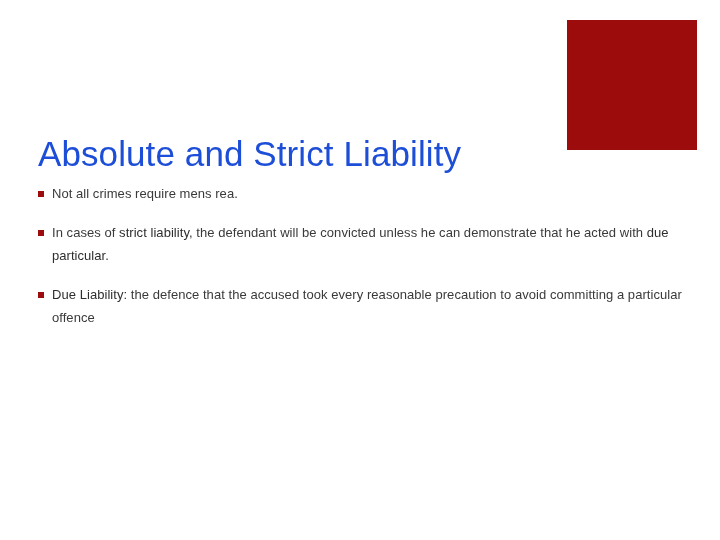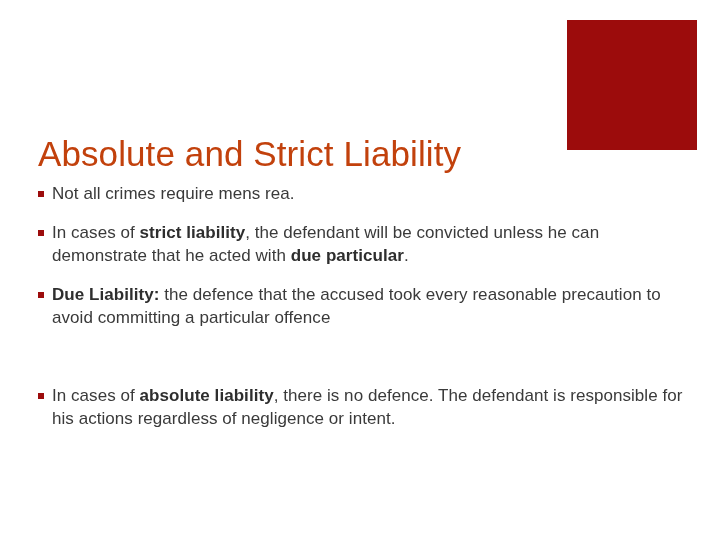--- a/index.html
+++ b/index.html
@@ -29,34 +29,34 @@
   }
   .slide-title {
     position: absolute;
     left: 38px;
     top: 108px;
     width: 520px;
     font-size: 35px;
     font-weight: 400;
     line-height: 46px;
     letter-spacing: 0.1px;
-    color: #c2410c;
+    color: #1d4ed8;
     white-space: nowrap;
   }
   .body-list {
     position: absolute;
     left: 36px;
     top: 182px;
     width: 660px;
   }
   .bullet-item {
     position: relative;
     padding-left: 16px;
     margin: 0 0 16px 0;
-    font-size: 17px;
+    font-size: 13px;
     line-height: 23px;
     color: #3a3a3a;
     letter-spacing: 0.05px;
   }
   .bullet-item:last-child {
     margin-bottom: 0;
   }
   .bullet-marker {
     position: absolute;
     left: 2px;
@@ -64,34 +64,33 @@
     width: 6px;
     height: 6px;
     background: #9c0c0c;
     display: block;
   }
   .bullet-item.spacer {
     height: 23px;
     margin-bottom: 16px;
   }
   .bullet-text strong {
-    font-weight: bold;
+    font-weight: normal;
     color: #2e2e2e;
   }
 </style>
 </head>
 <body>
 
 <div class="slide">
 
   <div class="deco-square"></div>
 
   <h1 class="slide-title">Absolute and Strict Liability</h1>
 
   <div class="body-list">
       <p class="bullet-item"><span class="bullet-marker"></span><span class="bullet-text"><span>Not all crimes require mens rea.</span></span></p>
       <p class="bullet-item"><span class="bullet-marker"></span><span class="bullet-text"><span>In cases of </span><strong>strict liability</strong><span>, the defendant will be convicted unless he can demonstrate that he acted with </span><strong>due particular</strong><span>.</span></span></p>
       <p class="bullet-item"><span class="bullet-marker"></span><span class="bullet-text"><strong>Due Liability:</strong><span> the defence that the accused took every reasonable precaution to avoid committing a particular offence</span></span></p>
       <p class="bullet-item spacer"><span class="bullet-text"></span></p>
-      <p class="bullet-item"><span class="bullet-marker"></span><span class="bullet-text"><span>In cases of </span><strong>absolute liability</strong><span>, there is no defence. The defendant is responsible for his actions regardless of negligence or intent.</span></span></p>
     </div>
 
 </div>
 
 </body></html>

